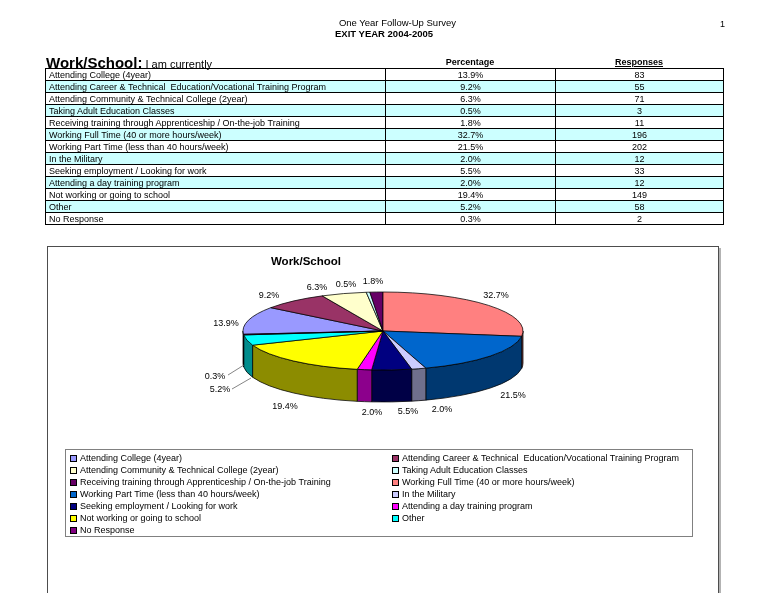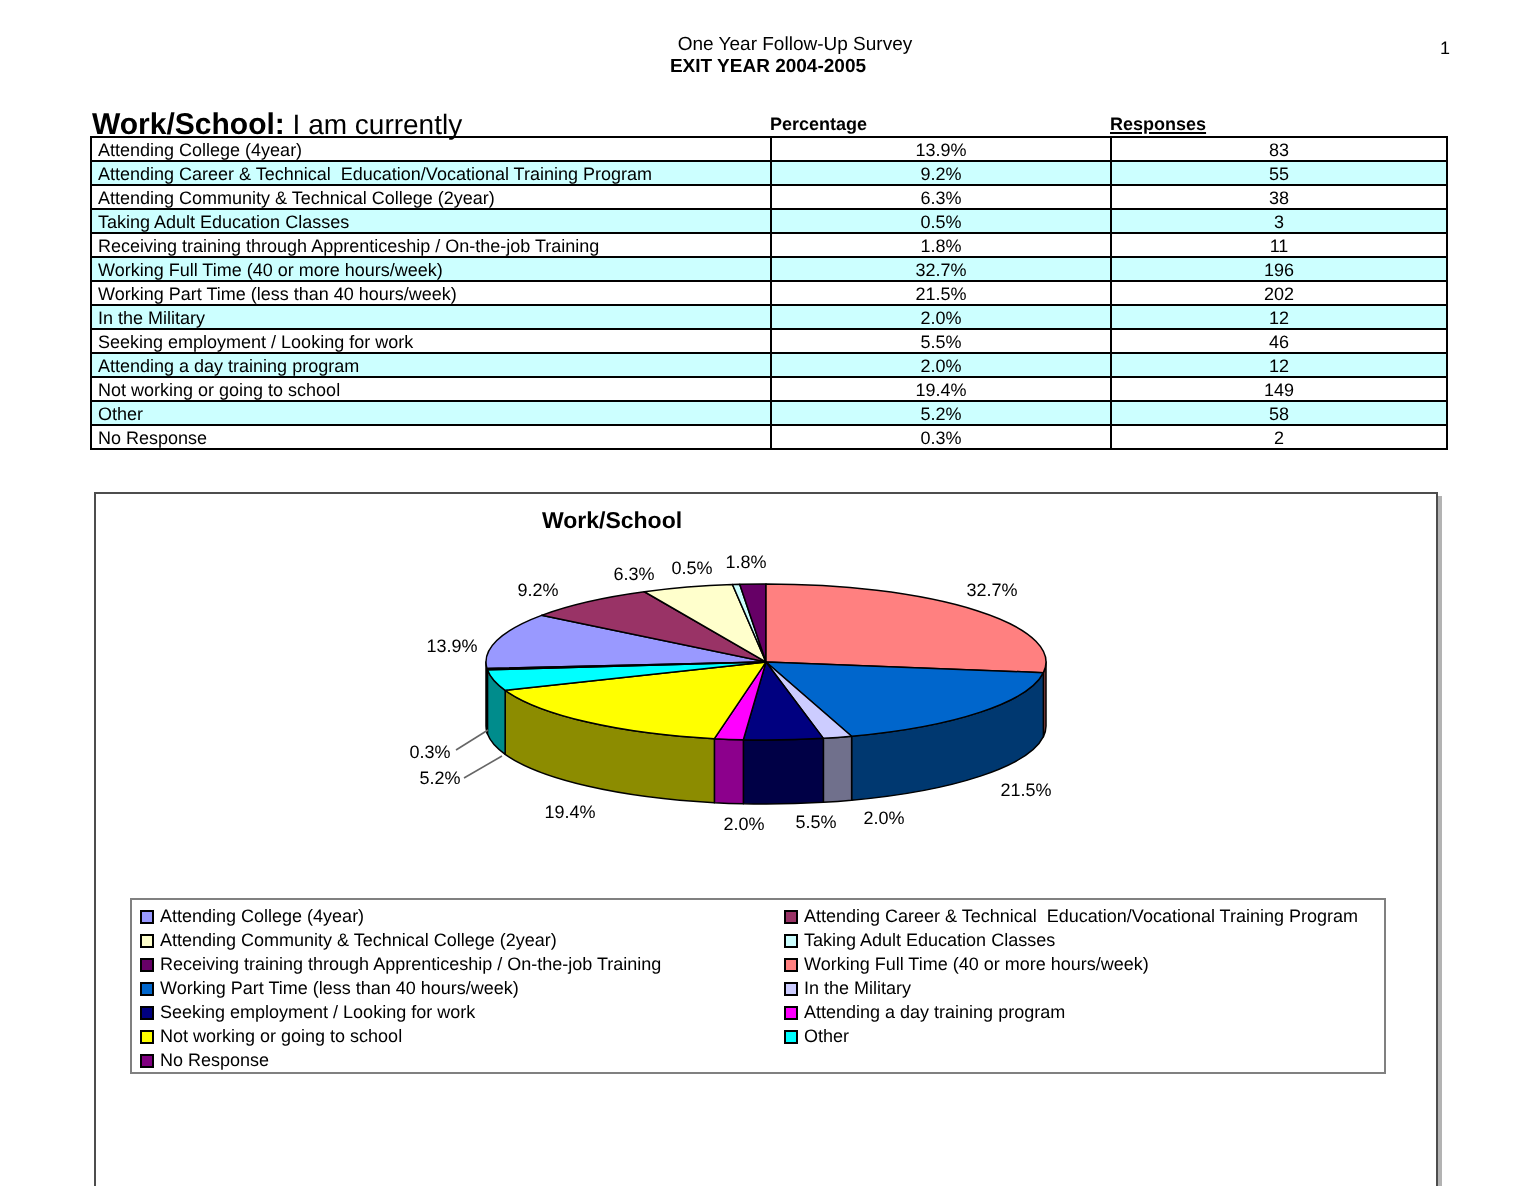--- a/index.html
+++ b/index.html
@@ -8,22 +8,22 @@
 
   
   .page-header { position:absolute; top:17px; left:0; width:768px; text-align:center; }
   .page-header .line1 { font-size:9.5px; line-height:11px;padding-left:27px; }
   .page-header .line2 { font-size:9.5px; line-height:11px; font-weight:bold; }
   .page-num { position:absolute; top:19px; left:720px; font-size:9px; }
 
   
   .tbl-title { position:absolute; top:54px; left:46px; white-space:pre; }
   .tbl-title .bold { font-size:15px; font-weight:bold; }
-  .tbl-title .rest { font-size:14px; }
-  .col-head { position:absolute; top:57px; font-size:9px; font-weight:bold; text-align:left; }
+  .tbl-title .rest { font-size:11px; }
+  .col-head { position:absolute; top:57px; font-size:9px; font-weight:bold; text-align:center; }
   .col-head.pct { left:385px; width:170px; }
   .col-head.resp { left:555px; width:168px;text-decoration:underline; }
 
   table.survey { position:absolute; top:68px; left:45px; width:678px;
                  border-collapse:collapse; table-layout:fixed; }
   table.survey td { border:1px solid #000; height:12px; font-size:9px; line-height:10px;
                     overflow:hidden; white-space:pre; vertical-align:middle; }
   table.survey tr:nth-child(even) { background:#CCFFFF; }
   td.c-label { padding-left:3px; }
   td.c-num { text-align:center; }
@@ -70,21 +70,21 @@
         <td class="c-num">83</td>
       </tr>
       <tr>
         <td class="c-label">Attending Career &amp; Technical  Education/Vocational Training Program</td>
         <td class="c-num">9.2%</td>
         <td class="c-num">55</td>
       </tr>
       <tr>
         <td class="c-label">Attending Community &amp; Technical College (2year)</td>
         <td class="c-num">6.3%</td>
-        <td class="c-num">38</td>
+        <td class="c-num">71</td>
       </tr>
       <tr>
         <td class="c-label">Taking Adult Education Classes</td>
         <td class="c-num">0.5%</td>
         <td class="c-num">3</td>
       </tr>
       <tr>
         <td class="c-label">Receiving training through Apprenticeship / On-the-job Training</td>
         <td class="c-num">1.8%</td>
         <td class="c-num">11</td>
@@ -100,21 +100,21 @@
         <td class="c-num">202</td>
       </tr>
       <tr>
         <td class="c-label">In the Military</td>
         <td class="c-num">2.0%</td>
         <td class="c-num">12</td>
       </tr>
       <tr>
         <td class="c-label">Seeking employment / Looking for work</td>
         <td class="c-num">5.5%</td>
-        <td class="c-num">46</td>
+        <td class="c-num">33</td>
       </tr>
       <tr>
         <td class="c-label">Attending a day training program</td>
         <td class="c-num">2.0%</td>
         <td class="c-num">12</td>
       </tr>
       <tr>
         <td class="c-label">Not working or going to school</td>
         <td class="c-num">19.4%</td>
         <td class="c-num">149</td>

